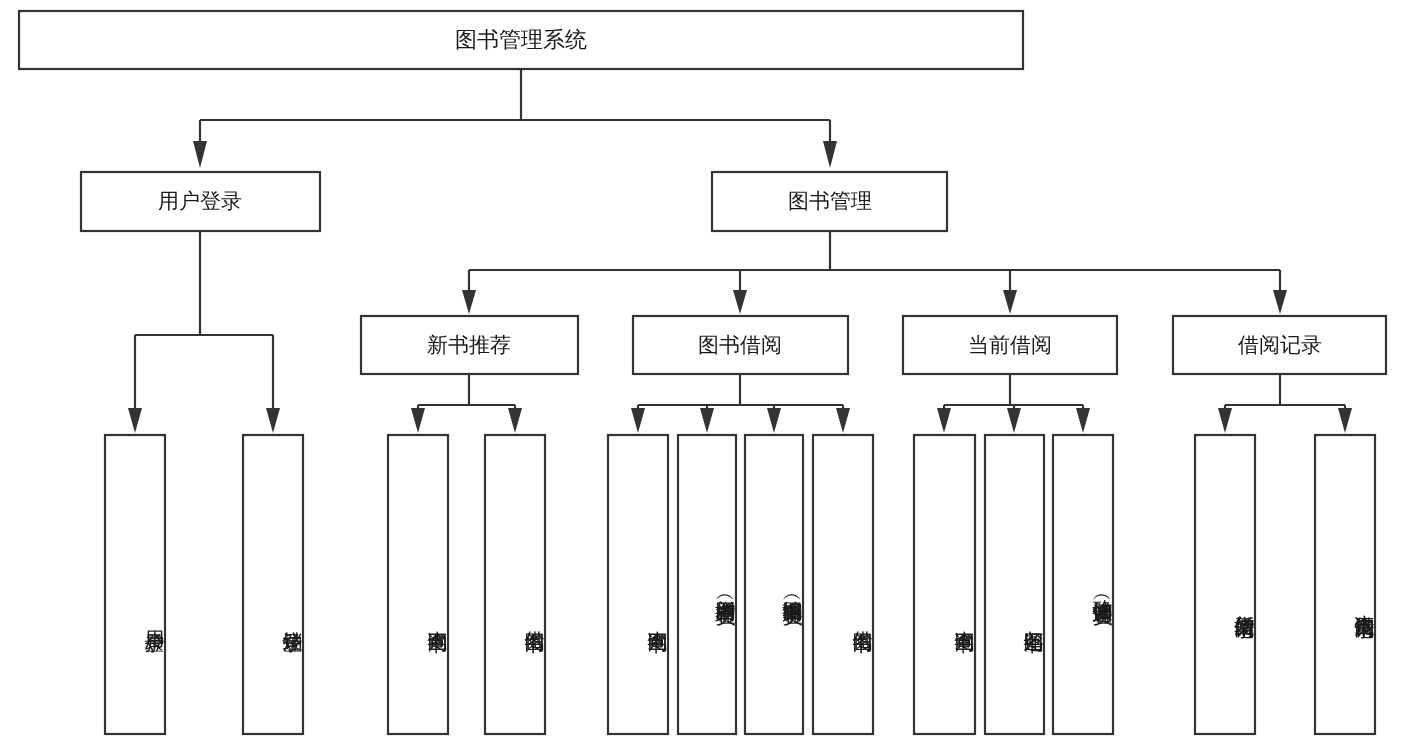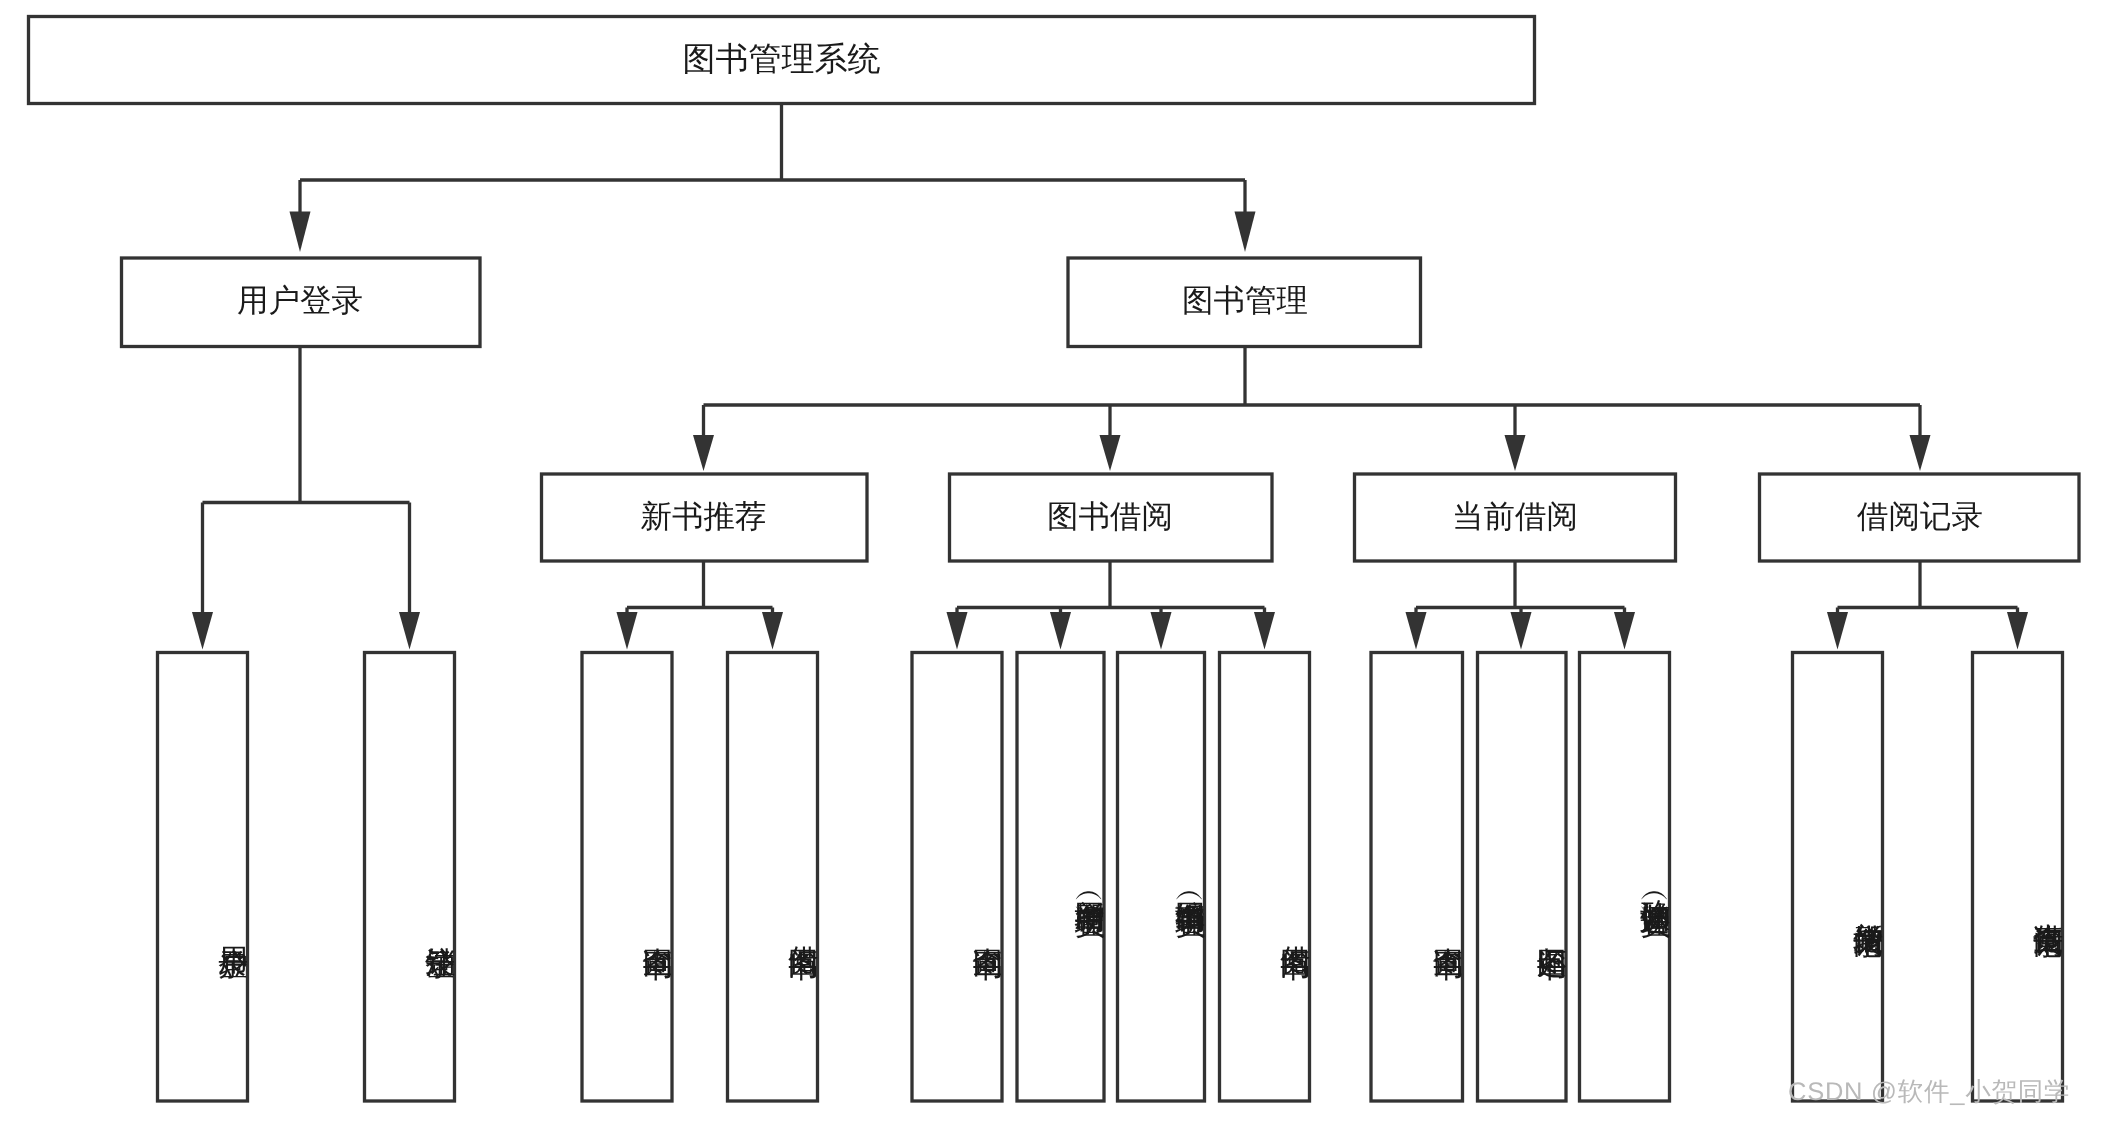--- a/index.html
+++ b/index.html
@@ -221,15 +221,14 @@
   <div class="leaf-label" style="left:608px; top:500px; width:60px; height:234px;">查询图书</div>
   <div class="leaf-label" style="left:678px; top:442px; width:58px; height:292px;">新增图书（管理员）</div>
   <div class="leaf-label" style="left:745px; top:442px; width:58px; height:292px;">编辑图书（管理员）</div>
   <div class="leaf-label" style="left:813px; top:500px; width:60px; height:234px;">借阅图书</div>
   <div class="leaf-label" style="left:914px; top:500px; width:61px; height:234px;">查询图书</div>
   <div class="leaf-label" style="left:985px; top:500px; width:59px; height:234px;">归还图书</div>
   <div class="leaf-label" style="left:1053px; top:442px; width:60px; height:292px;">确认归还（管理员）</div>
   <div class="leaf-label" style="left:1195px; top:470px; width:60px; height:264px;">新增借阅记录</div>
   <div class="leaf-label" style="left:1315px; top:470px; width:60px; height:264px;">查询借阅记录</div>
 
-  <div class="watermark" style="left:1192px; top:716px;">CSDN @软件_小贺同学</div>
 
 </div>
 
 </body></html>

